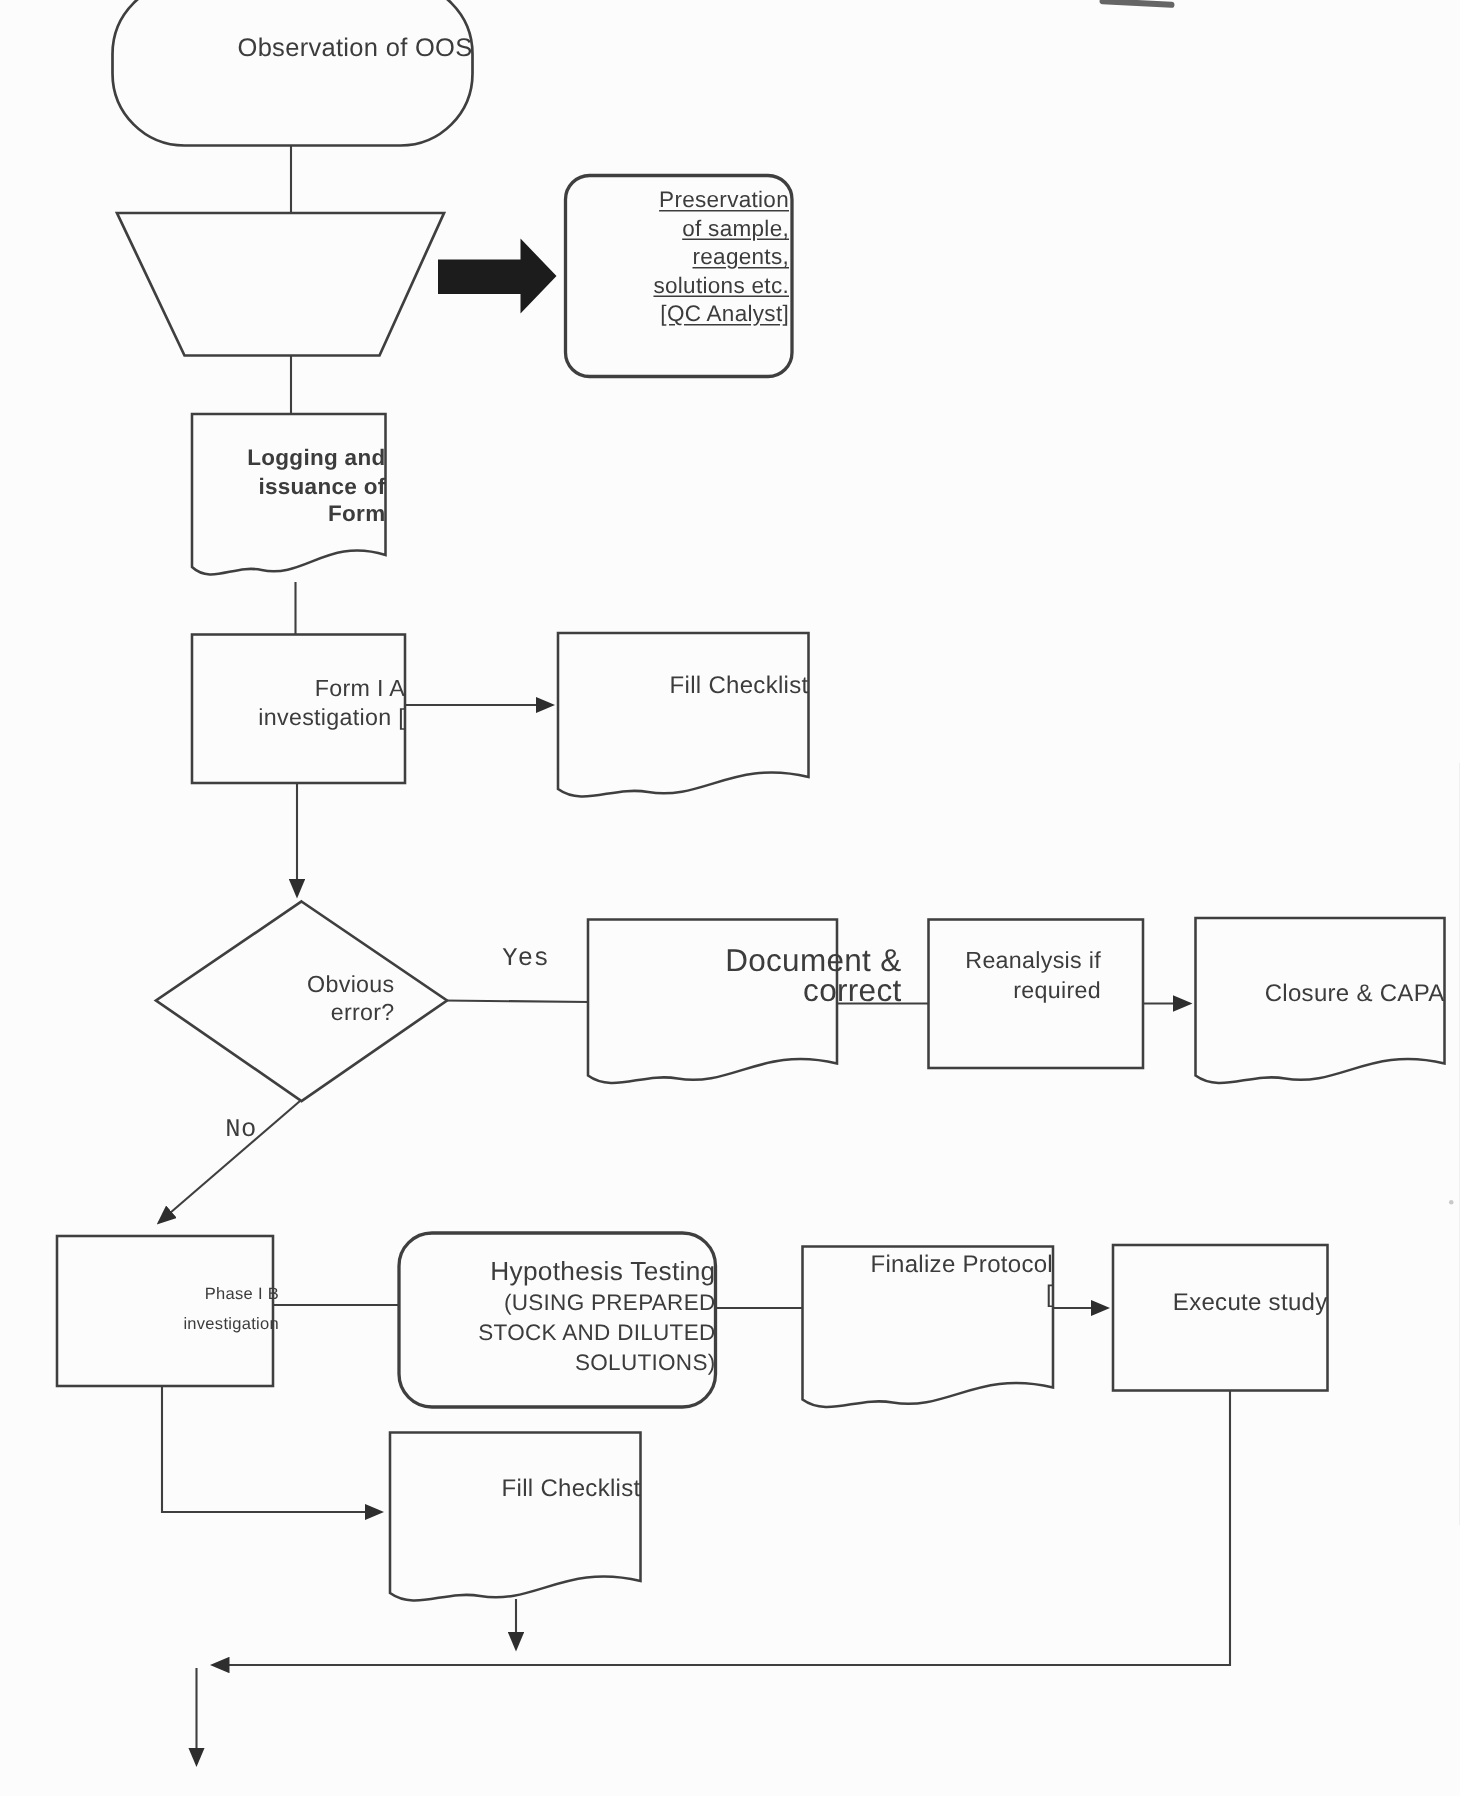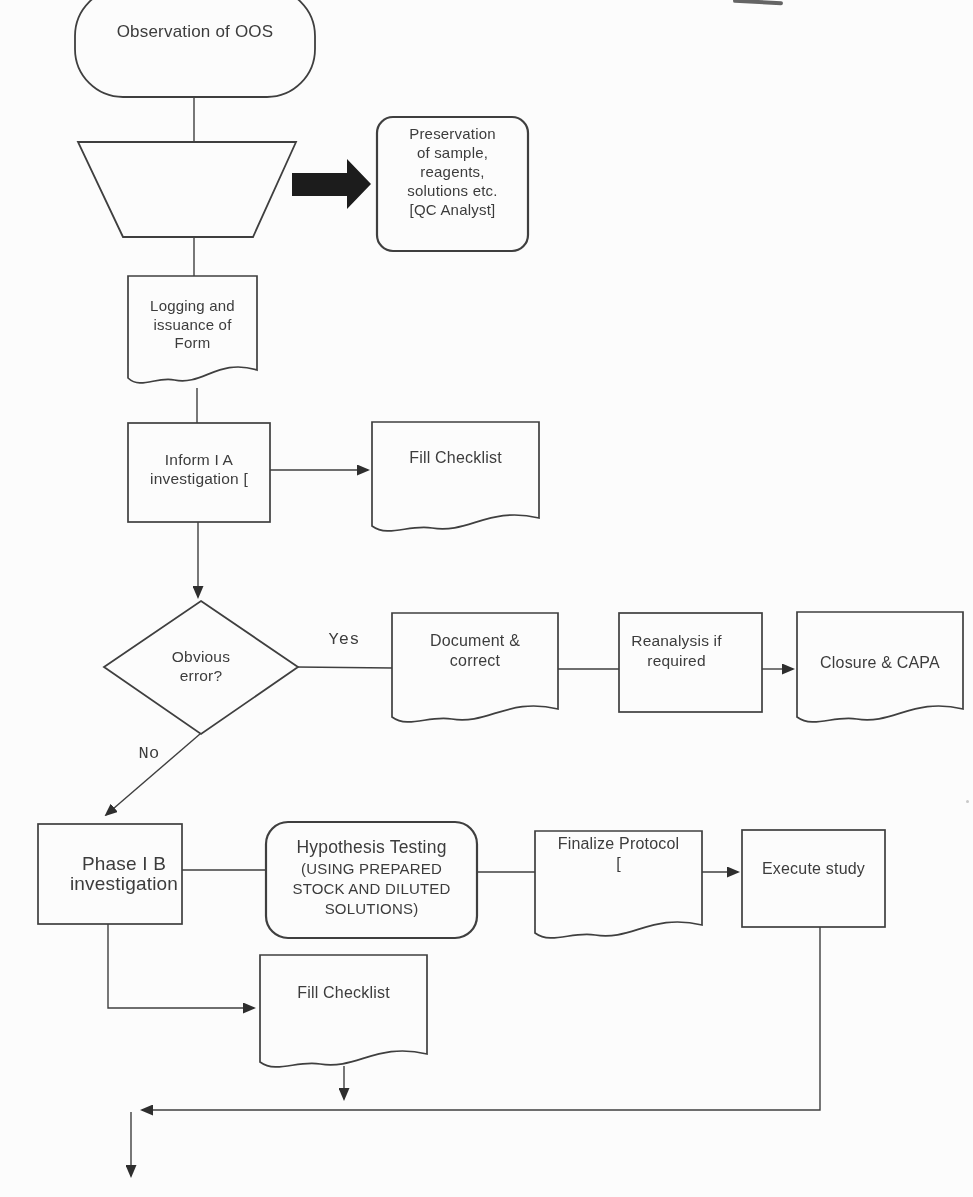--- a/index.html
+++ b/index.html
@@ -3,25 +3,25 @@
 <meta charset="utf-8">
 <style>
   html,body{margin:0;padding:0;background:#e8e8e8;}
   #canvas{
     position:relative;width:973px;height:1197px;margin:0 auto;
     background:#fcfcfc;overflow:hidden;
     font-family:"Liberation Sans",sans-serif;
   }
   svg.layer{position:absolute;left:0;top:0;}
   .lbl{
-    position:absolute;text-align:center;color:#3c3c3c;
+    position:absolute;text-align:right;color:#3c3c3c;
     white-space:pre-line;letter-spacing:.2px;
   }
   .serif{font-family:Liberation Mono, monospace;}
-  .u{text-underline-offset:2px;}
+  .u{text-decoration:underline;text-underline-offset:2px;}
   .artifact{position:absolute;}
 </style>
 </head>
 <body>
 
 <div id="canvas">
 
   <svg class="layer" width="973" height="1197" viewBox="0 0 973 1197">
     <defs>
       <marker id="ah" orient="auto" markerUnits="userSpaceOnUse" markerWidth="13" markerHeight="11" refX="11" refY="5.5">
@@ -70,45 +70,45 @@
 
   <div class="lbl" style="left:75px;top:22px;width:240px;font-size:17px;line-height:20px;">Observation of OOS</div>
 
 
   <div class="lbl u" style="left:379px;top:124px;width:147px;font-size:15px;line-height:19px;">Preservation
 of sample,
 reagents,
 solutions etc.
 [QC Analyst]</div>
 
-  <div class="lbl" style="left:128px;top:297px;width:129px;font-size:15px;line-height:18.5px;">Logging and
+  <div class="lbl" style="left:128px;top:297px;width:129px;font-size:15px;line-height:18.5px;font-weight:bold;">Logging and
 issuance of
 Form</div>
 
-  <div class="lbl" style="left:128px;top:450px;width:142px;font-size:15.5px;line-height:19px;">Inform I A
+  <div class="lbl" style="left:128px;top:450px;width:142px;font-size:15.5px;line-height:19px;">Form I A
 investigation [</div>
 
   <div class="lbl" style="left:372px;top:449px;width:167px;font-size:16px;">Fill Checklist</div>
 
   <div class="lbl" style="left:139px;top:647px;width:124px;font-size:15.5px;line-height:19px;">Obvious
 error?</div>
 
   <div class="lbl serif" style="left:322px;top:630px;width:44px;font-size:17px;">Yes</div>
 
-  <div class="lbl" style="left:392px;top:631px;width:166px;font-size:16px;line-height:20px;">Document &amp;
+  <div class="lbl" style="left:392px;top:631px;width:166px;font-size:21px;line-height:20px;padding-left:43px;">Document &amp;
 correct</div>
 
   <div class="lbl" style="left:619px;top:631px;width:115px;font-size:15.5px;line-height:19.5px;">Reanalysis if
 required</div>
 
   <div class="lbl" style="left:797px;top:638px;width:166px;font-size:16px;margin-top:16px;">Closure &amp; CAPA</div>
 
   <div class="lbl serif" style="left:127px;top:744px;width:44px;font-size:17px;">No</div>
 
-  <div class="lbl" style="left:50px;top:854px;width:148px;font-size:19px;line-height:19.5px;">Phase I B
+  <div class="lbl" style="left:38px;top:854px;width:148px;font-size:11px;line-height:19.5px;">Phase I B
 investigation</div>
 
   <div class="lbl" style="left:266px;top:837px;width:211px;font-size:17.5px;">Hypothesis Testing</div>
 
   <div class="lbl" style="left:266px;top:859px;width:211px;font-size:15px;line-height:20px;">(USING PREPARED
 STOCK AND DILUTED
 SOLUTIONS)</div>
 
   <div class="lbl" style="left:535px;top:834px;width:167px;font-size:16px;line-height:20px;">Finalize Protocol
 [</div>

